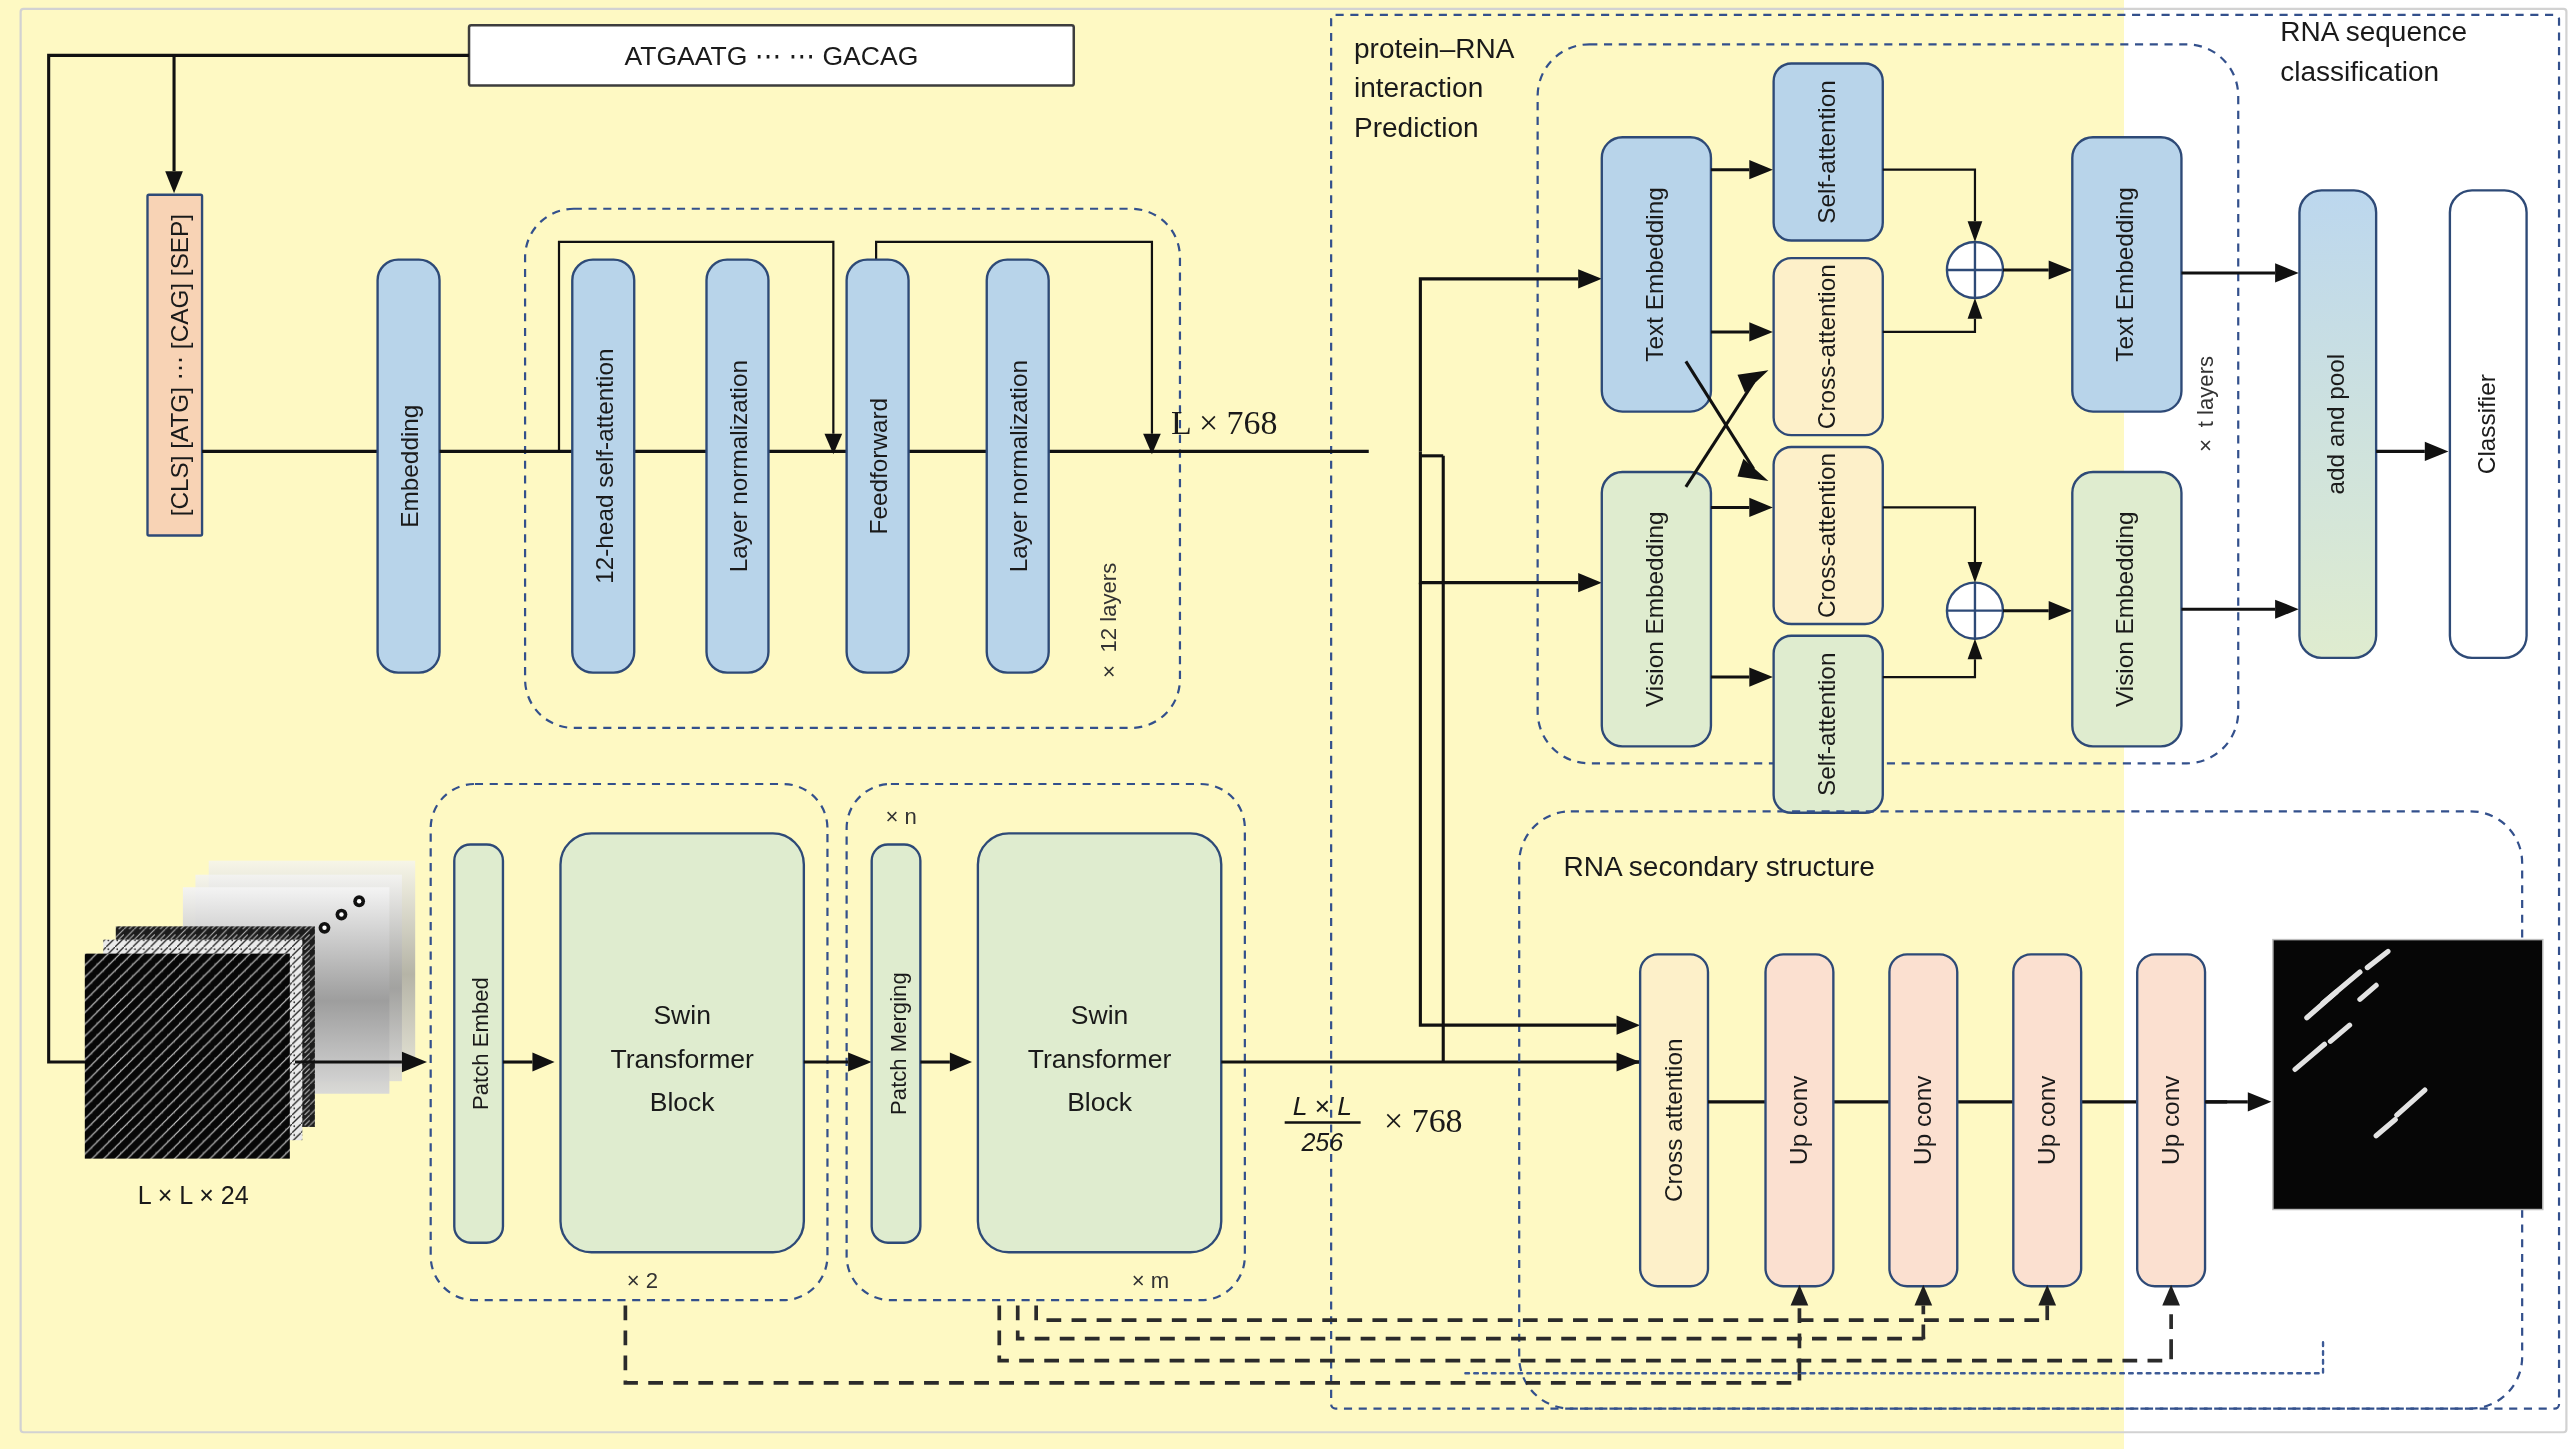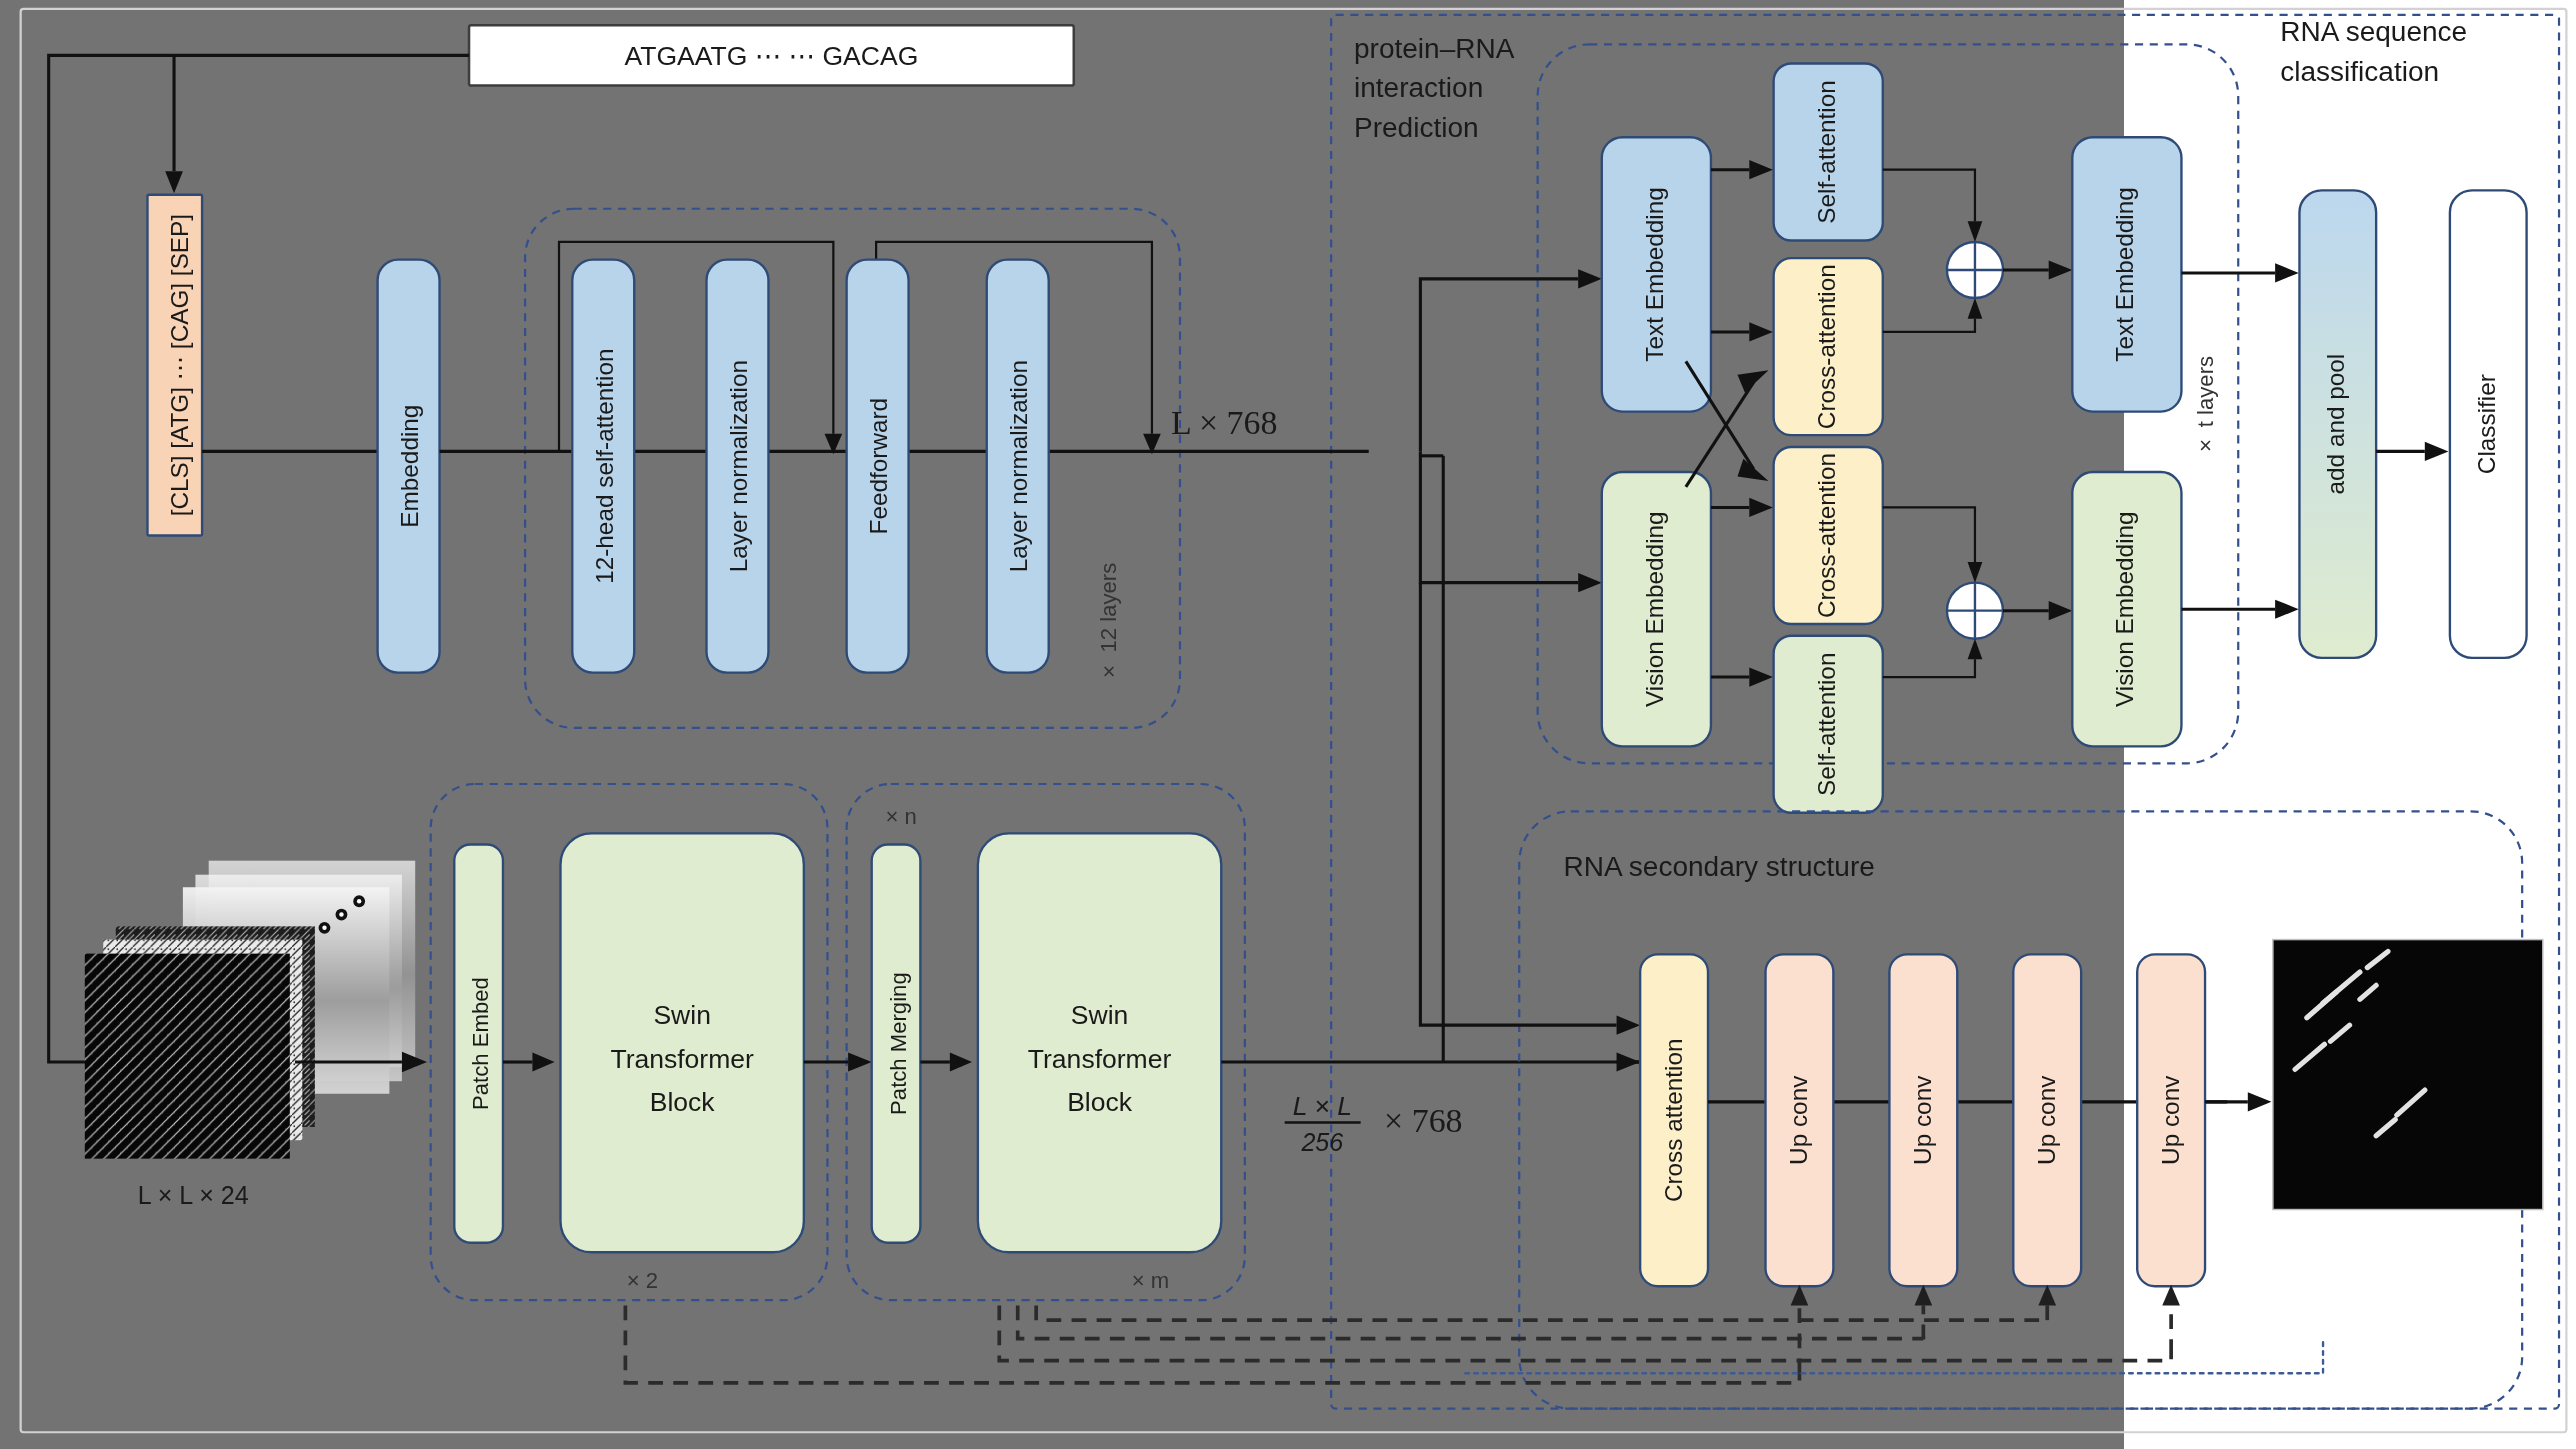--- a/index.html
+++ b/index.html
@@ -1,17 +1,17 @@
 <!DOCTYPE html>
 <html style="font-size:11.8px"><head>
 <meta charset="utf-8">
 <style>
   html,body{margin:0;padding:0;background:#ffffff;}
   body{width:2576px;height:1450px;font-family:"Liberation Sans",sans-serif;overflow:hidden;}
-  #stage{position:relative;width:2124px;height:1450px;background:#737373;}
+  #stage{position:relative;width:2124px;height:1450px;background:#fef9c3;}
   svg#canvas{position:absolute;left:0;top:0;width:2576px;height:1450px;}
   .bx{stroke:#2e4a77;stroke-width:3.2;}
   .blue{fill:#b8d4ea;}
   .green{fill:#dfeccf;}
   .orange{fill:#f8d3b5;}
   .peach{fill:#fbe0d0;}
   .yellow{fill:#fdf0c9;}
   .white{fill:#ffffff;}
   .plain{stroke:#3d3d3d;stroke-width:3.4;fill:#ffffff;}
   .ln{stroke:#111111;stroke-width:4.2;fill:none;}

